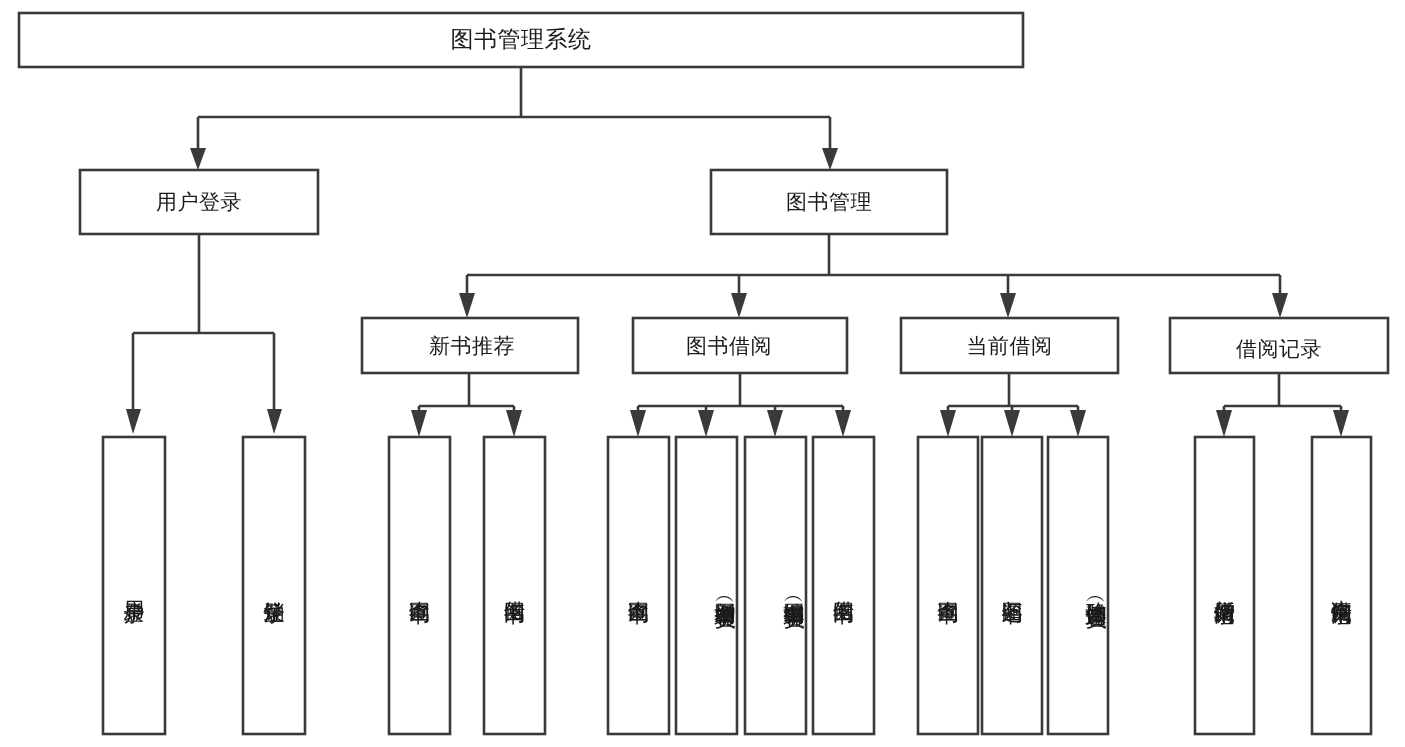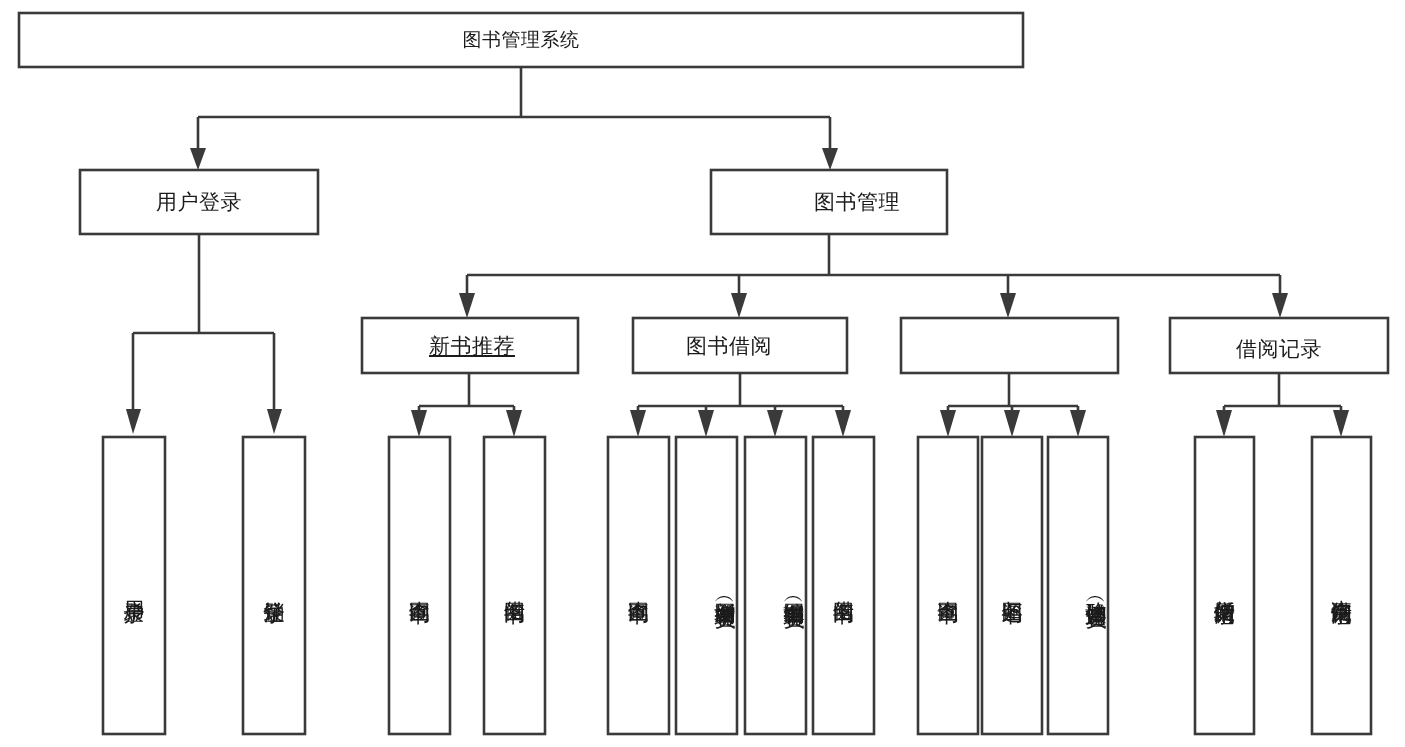--- a/index.html
+++ b/index.html
@@ -169,27 +169,28 @@
     <rect class="node-box" x="813" y="437" width="61" height="297"></rect>
 
     <rect class="node-box" x="918" y="437" width="60" height="297"></rect>
     <rect class="node-box" x="982" y="437" width="60" height="297"></rect>
     <rect class="node-box" x="1048" y="437" width="60" height="297"></rect>
 
     <rect class="node-box" x="1195" y="437" width="59" height="297"></rect>
     <rect class="node-box" x="1312" y="437" width="59" height="297"></rect>
   </svg>
 
-  <div class="node-label-h" style="left:19px; top:13px; width:1004px; height:54px; font-size:19px;">图书管理系统</div>
+  <div class="node-label-h" style="left:19px; top:13px; width:1004px; height:54px; font-size:23px;">图书管理系统</div>
 
   <div class="node-label-h" style="left:80px; top:170px; width:238px; height:64px;">用户登录</div>
-  <div class="node-label-h" style="left:711px; top:170px; width:236px; height:64px;margin-left:28px;">图书管理</div>
-
-  <div class="node-label-h" style="left:362px; top:318px; width:220px; height:55px;text-decoration:underline;">新书推荐</div>
+  <div class="node-label-h" style="left:711px; top:170px; width:236px; height:64px;">图书管理</div>
+
+  <div class="node-label-h" style="left:362px; top:318px; width:220px; height:55px;">新书推荐</div>
   <div class="node-label-h" style="left:633px; top:318px; width:192px; height:55px;">图书借阅</div>
+  <div class="node-label-h" style="left:901px; top:318px; width:217px; height:55px;">当前借阅</div>
   <div class="node-label-h" style="left:1170px; top:318px; width:218px; height:62px;">借阅记录</div>
 
   <div class="node-label-v" style="left:103px; top:437px; width:62px; height:297px;">用户登录</div>
   <div class="node-label-v" style="left:243px; top:437px; width:62px; height:297px;">注销登录</div>
 
   <div class="node-label-v" style="left:389px; top:437px; width:61px; height:297px;">查询图书</div>
   <div class="node-label-v" style="left:484px; top:437px; width:61px; height:297px;">借阅图书</div>
 
   <div class="node-label-v" style="left:608px; top:437px; width:61px; height:297px;">查询图书</div>
   <div class="node-label-v" style="left:676px; top:437px; width:61px; height:297px; align-items:flex-start; padding-top:8px; box-sizing:border-box;">新增图书（管理员）</div>

